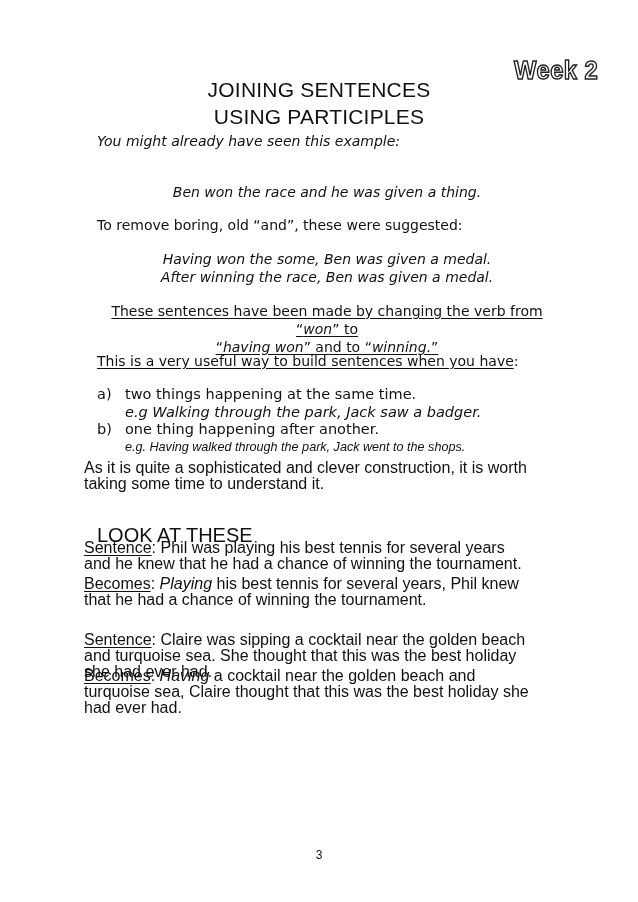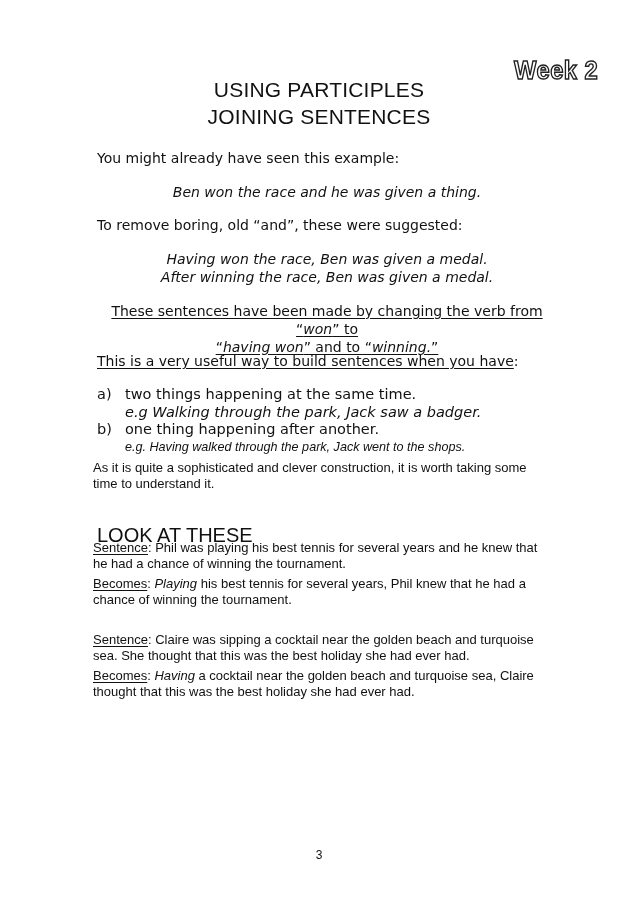--- a/index.html
+++ b/index.html
@@ -14,40 +14,40 @@
             color: #fff; -webkit-text-stroke: 1.4px #222; letter-spacing: 0.5px; transform: scaleX(0.95); transform-origin: left; }
 
     .p { left: 97px; width: 460px; font-size: 14px; line-height: 18px; }
     .center { text-align: center; }
     .i { font-style: italic; }
     .u { text-decoration: underline; text-underline-offset: 2px; }
 
     .list-label { position: absolute; left: 97px; font-size: 14.5px; }
     .list-text { position: absolute; left: 125px; font-size: 14.5px; }
 
-    .serif-p { left: 93px; width: 450px; font-size: 13px; line-height: 16px; }
+    .serif-p { left: 84px; width: 450px; font-size: 16px; line-height: 16px; }
     .look { left: 97px; top: 524px; font-size: 20px; }
     .pagenum { left: 0; width: 638px; text-align: center; top: 848px; font-size: 12px; }
   </style>
 </head>
 <body>
 
 <div>
 
   <div class="abs title arial">
+    <div>JOINING SENTENCES</div>
     <div>USING PARTICIPLES</div>
-    <div>JOINING SENTENCES</div>
   </div>
 
   <div class="abs week">Week 2</div>
 
-  <div class="abs p sans" style="top:149px;">You might already have seen this example:</div>
+  <div class="abs p sans" style="top:132px;font-style:italic;">You might already have seen this example:</div>
   <div class="abs p sans center i" style="top:183px;">Ben won the race and he was given a thing.</div>
   <div class="abs p sans" style="top:216px;">To remove boring, old “and”, these were suggested:</div>
-  <div class="abs p sans center i" style="top:250px;">Having won the race, Ben was given a medal.</div>
+  <div class="abs p sans center i" style="top:250px;">Having won the some, Ben was given a medal.</div>
   <div class="abs p sans center i" style="top:268px;">After winning the race, Ben was given a medal.</div>
 
   <div class="abs p sans center u" style="top:302px; width:460px;">
     <span>These sentences have been made by changing the verb from “</span><span class="i">won</span><span>” to</span><br>
     <span>“</span><span class="i">having won</span><span>” and to “</span><span class="i">winning.</span><span>”</span>
   </div>
 
   <div class="abs p sans" style="top:352px;">
     <span class="u">This is a very useful way to build sentences when you have</span><span>:</span>
   </div>

